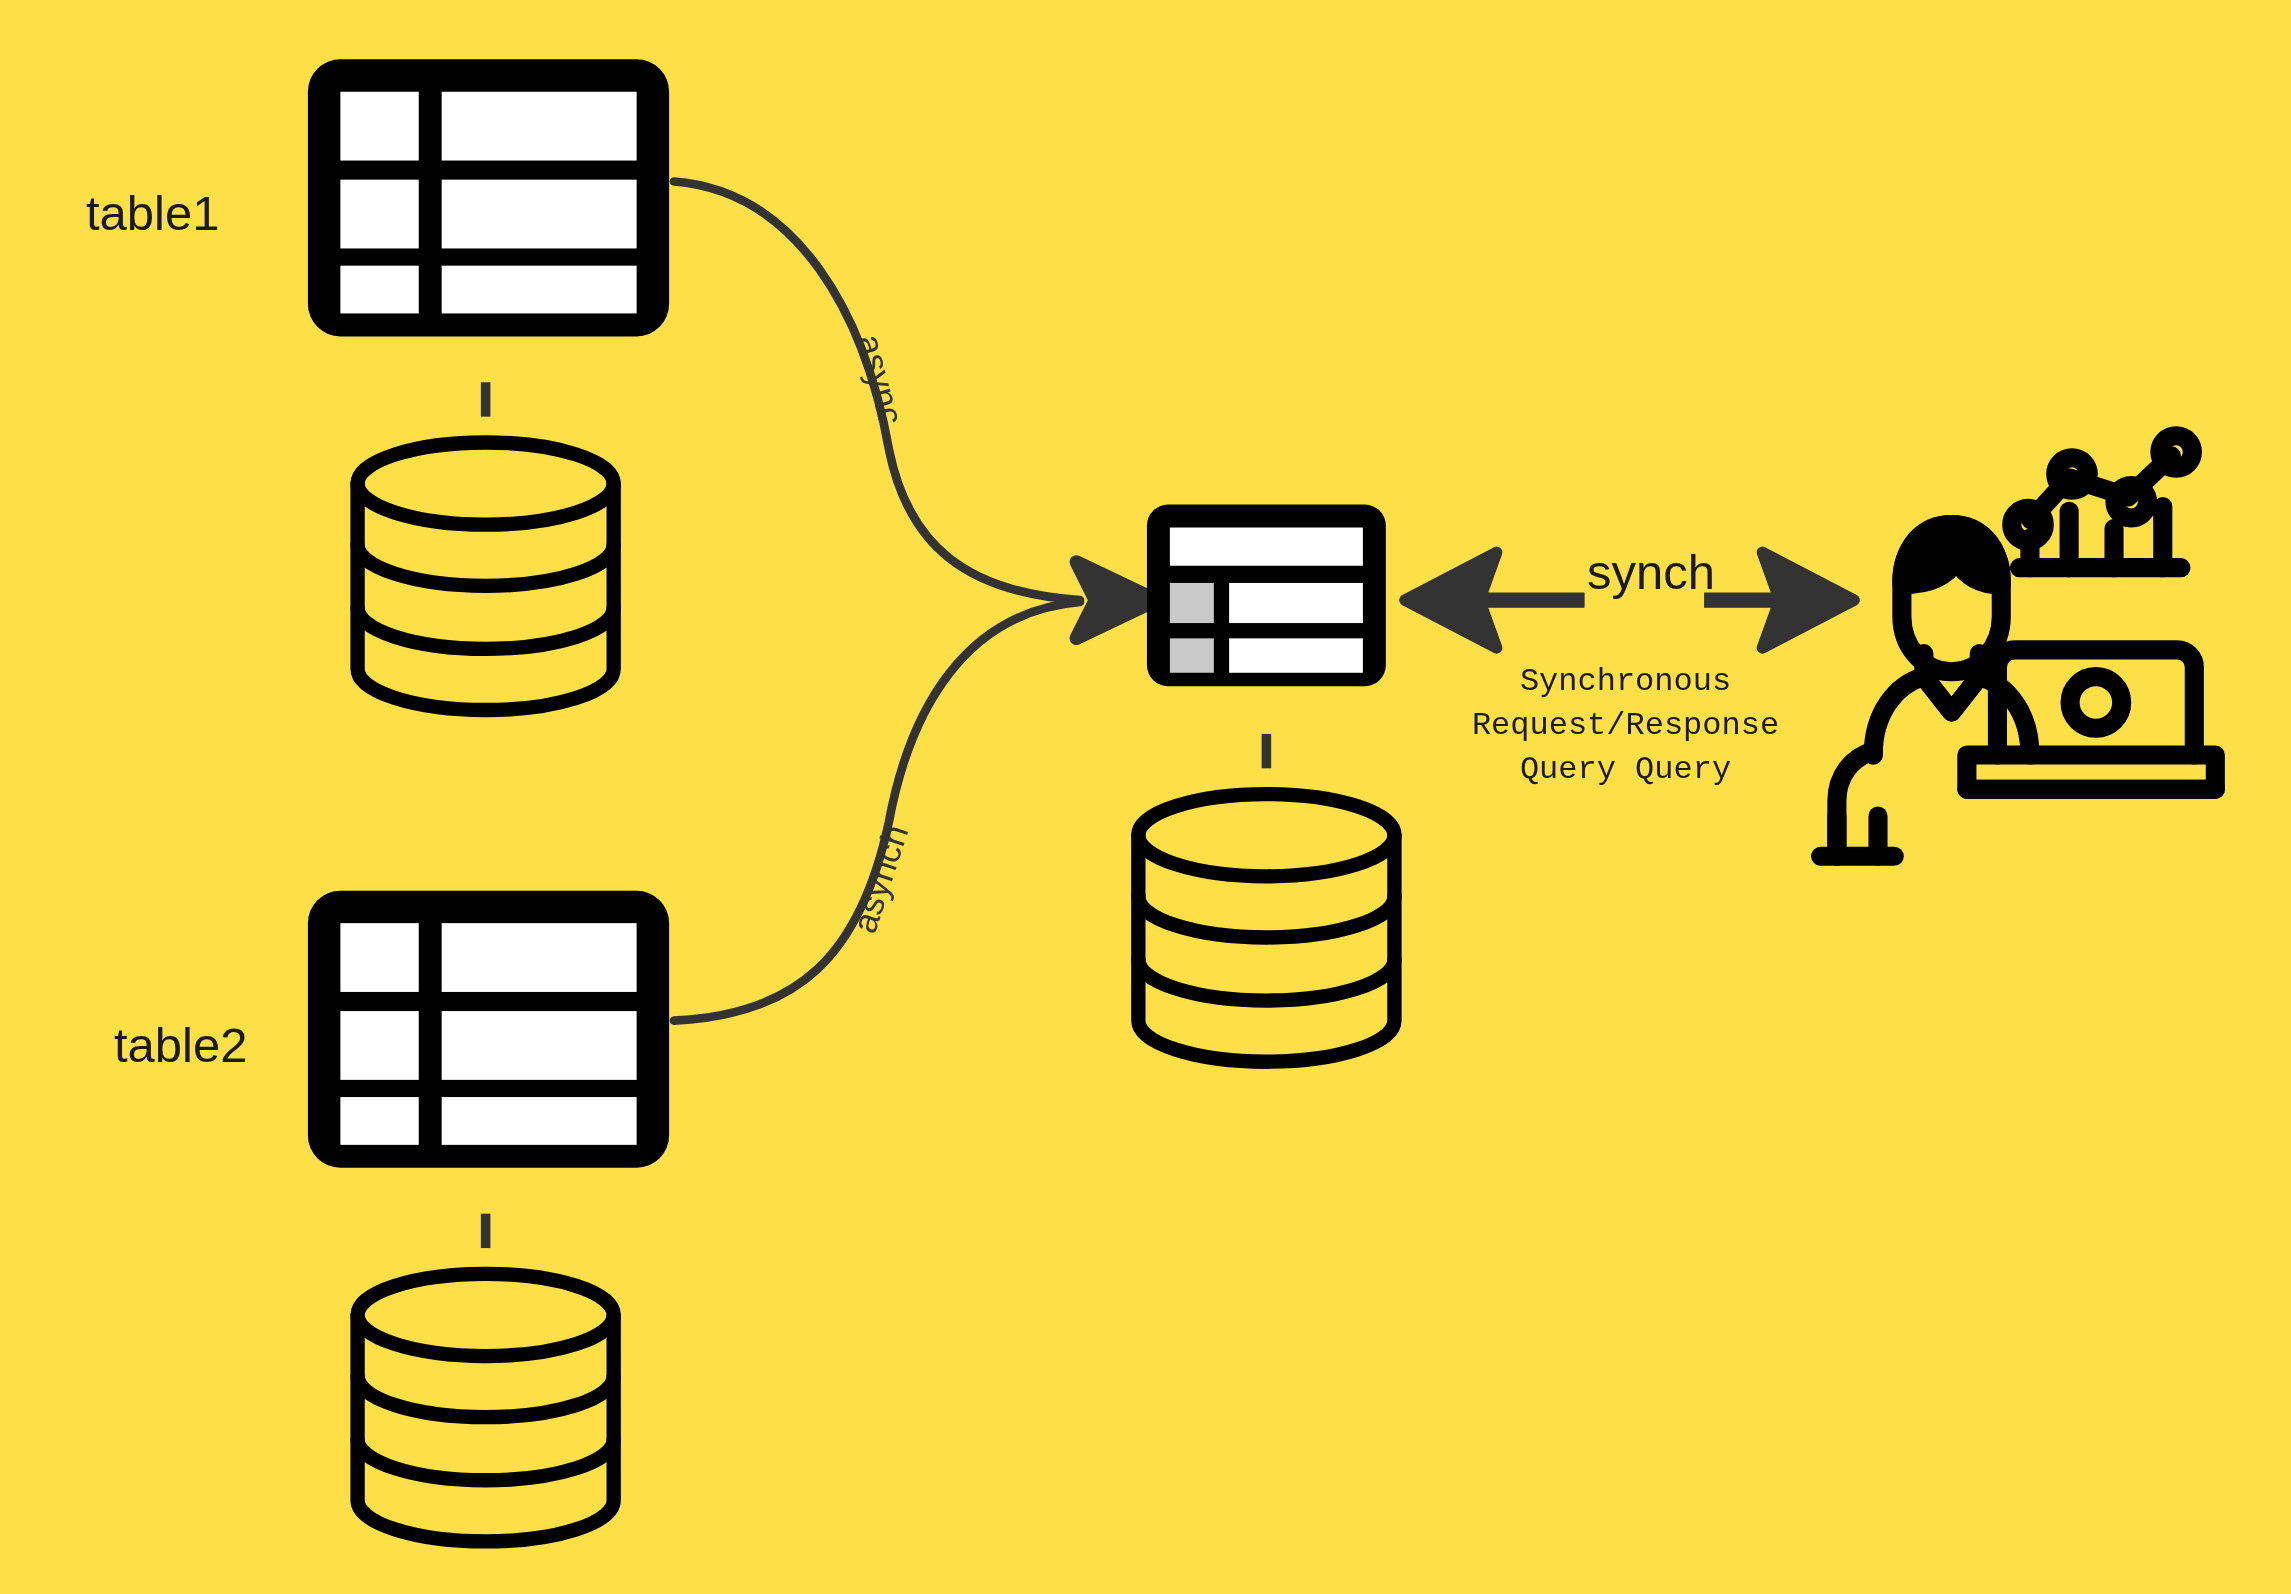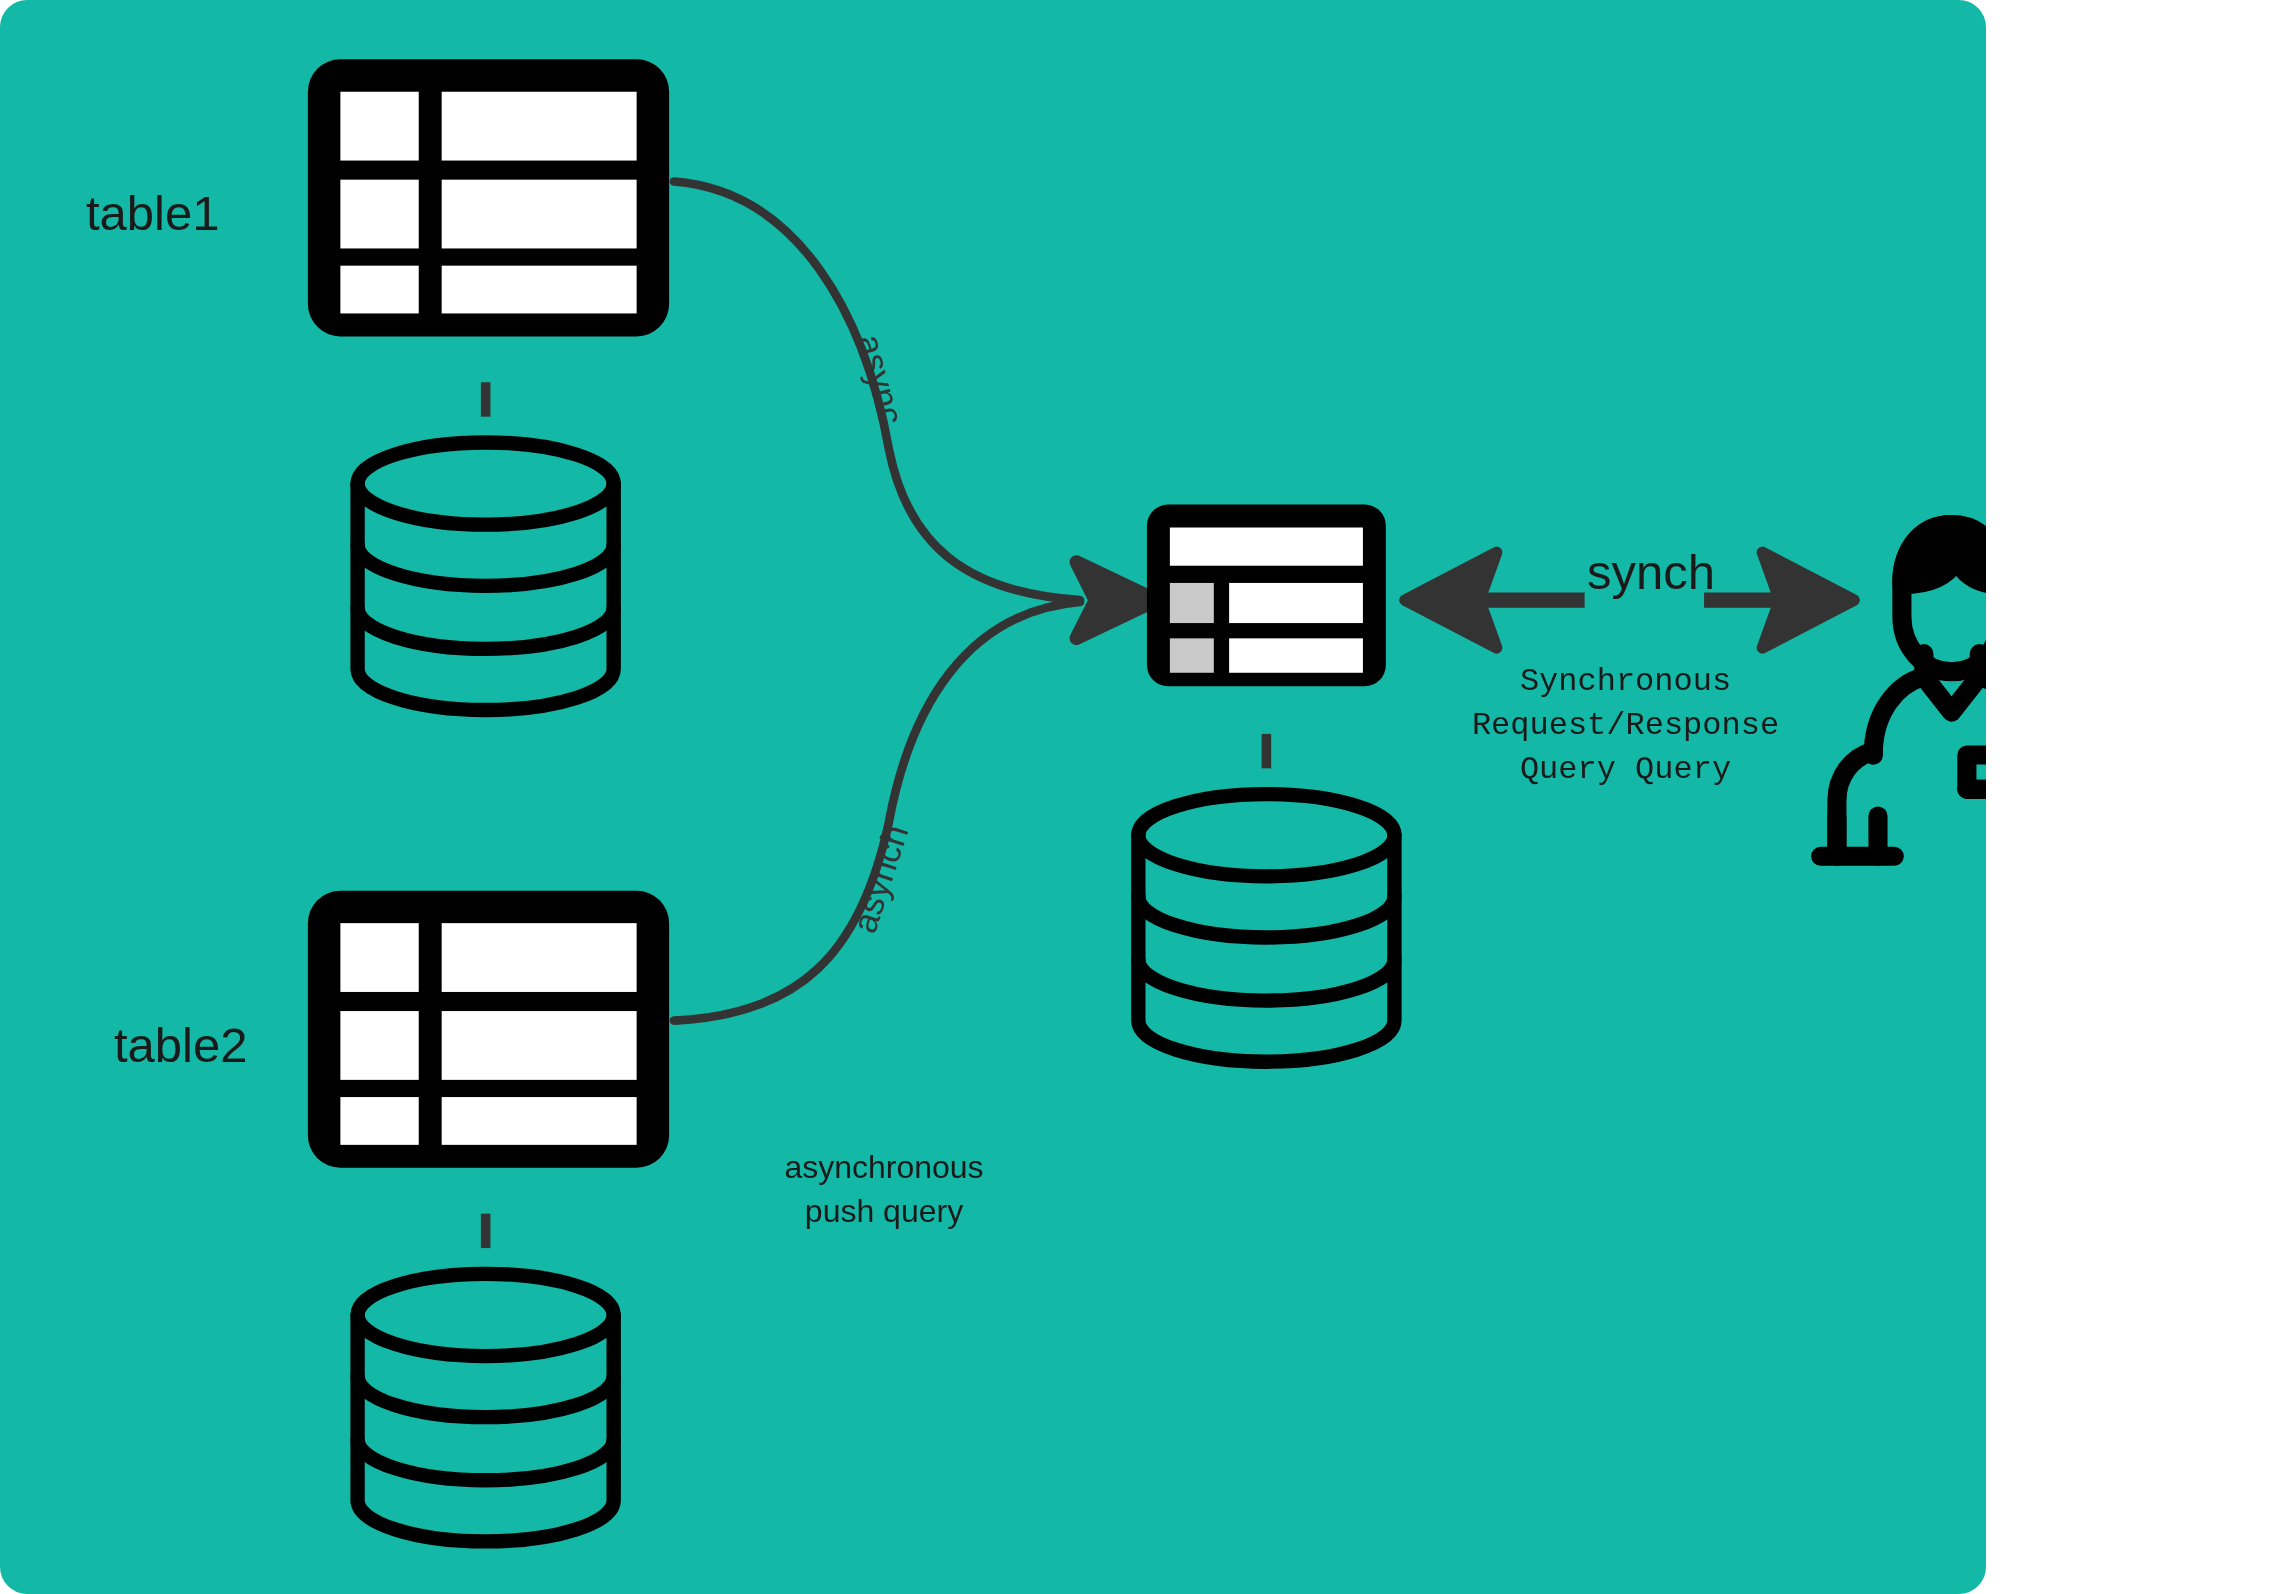--- a/index.html
+++ b/index.html
@@ -5,25 +5,24 @@
   html, body {
     margin: 0;
     padding: 0;
     background: #ffffff;
   }
   body {
     font-family: "Liberation Sans", sans-serif;
   }
   #canvas {
     position: relative;
-    width: 1986px;
+    width: 2291px;
     height: 1594px;
-    background: #14b8a6;
+    background: #fde047;
     overflow: hidden;
-    border-radius: 27px;
   }
   .diagram-svg {
     position: absolute;
     top: 0;
     left: 0;
     width: 2291px;
     height: 1594px;
   }
   .lbl {
     position: absolute;
@@ -186,19 +185,15 @@
   <div class="lbl lbl-rot" style="left:843px; top:925px; transform: rotate(-72deg);">asynch</div>
 
   <div class="lbl lbl-synch" style="left:1587px; top:544px;">synch</div>
 
   <div class="lbl lbl-small" style="left:1463px; top:660px; width:325px;font-family:Liberation Mono, monospace;">
     <div>Synchronous</div>
     <div>Request/Response</div>
     <div>Query Query</div>
   </div>
 
-  <div class="lbl lbl-small" style="left:736px; top:1145px; width:296px;">
-    <div>asynchronous</div>
-    <div>push query</div>
-  </div>
 
 </div>
 
 
 </body></html>

